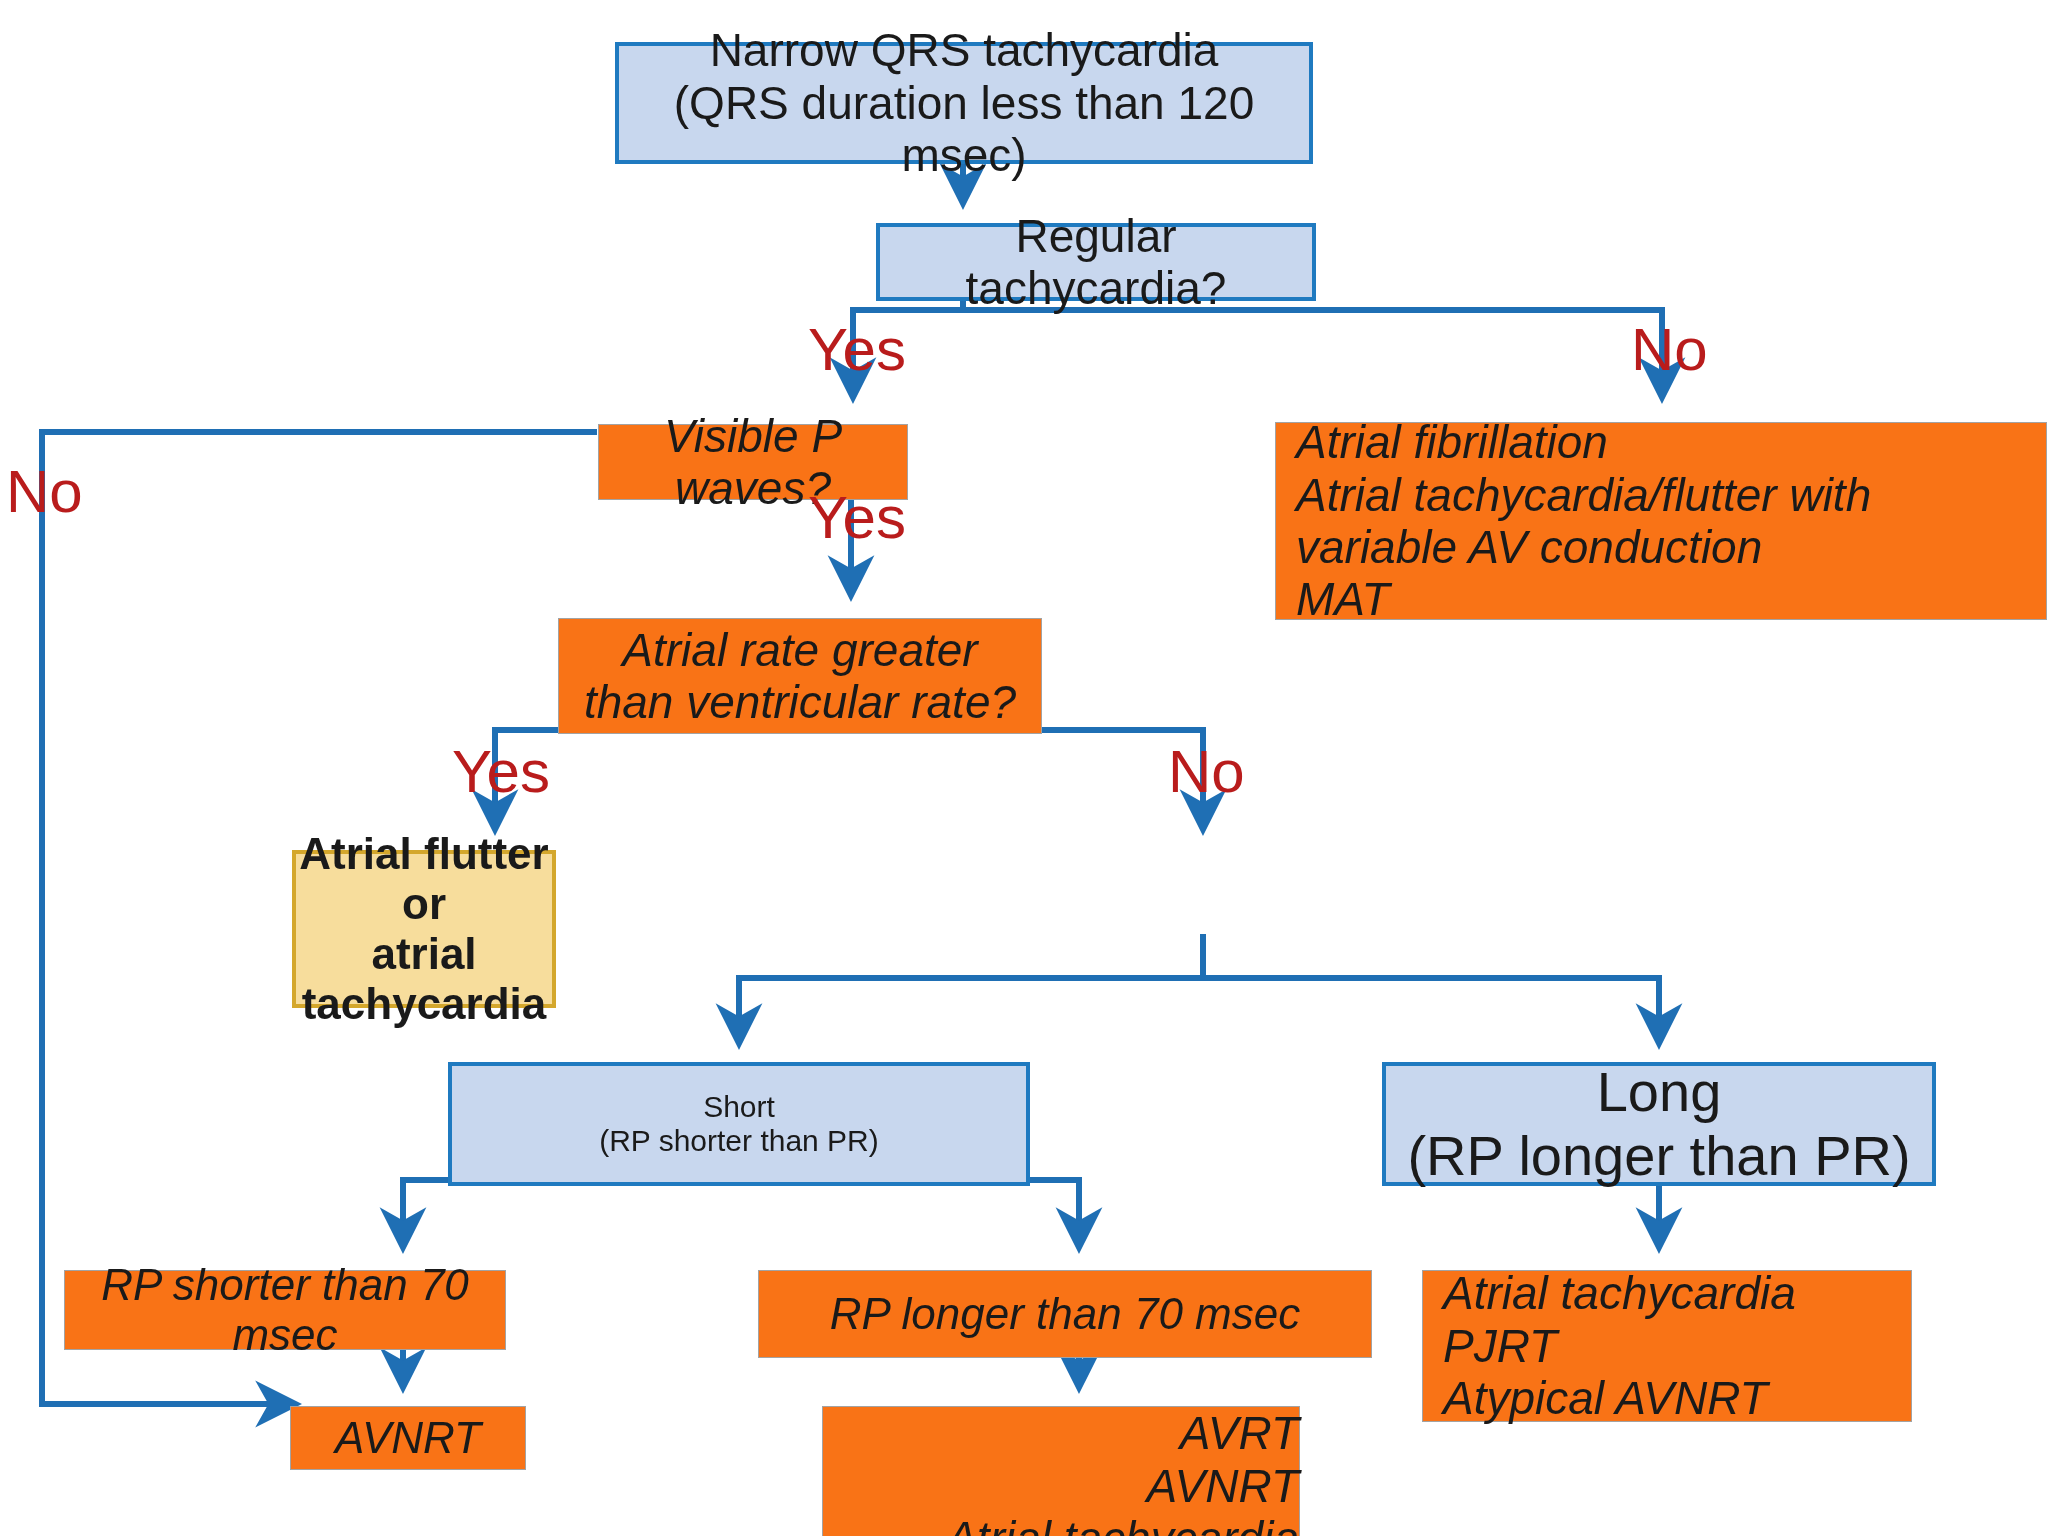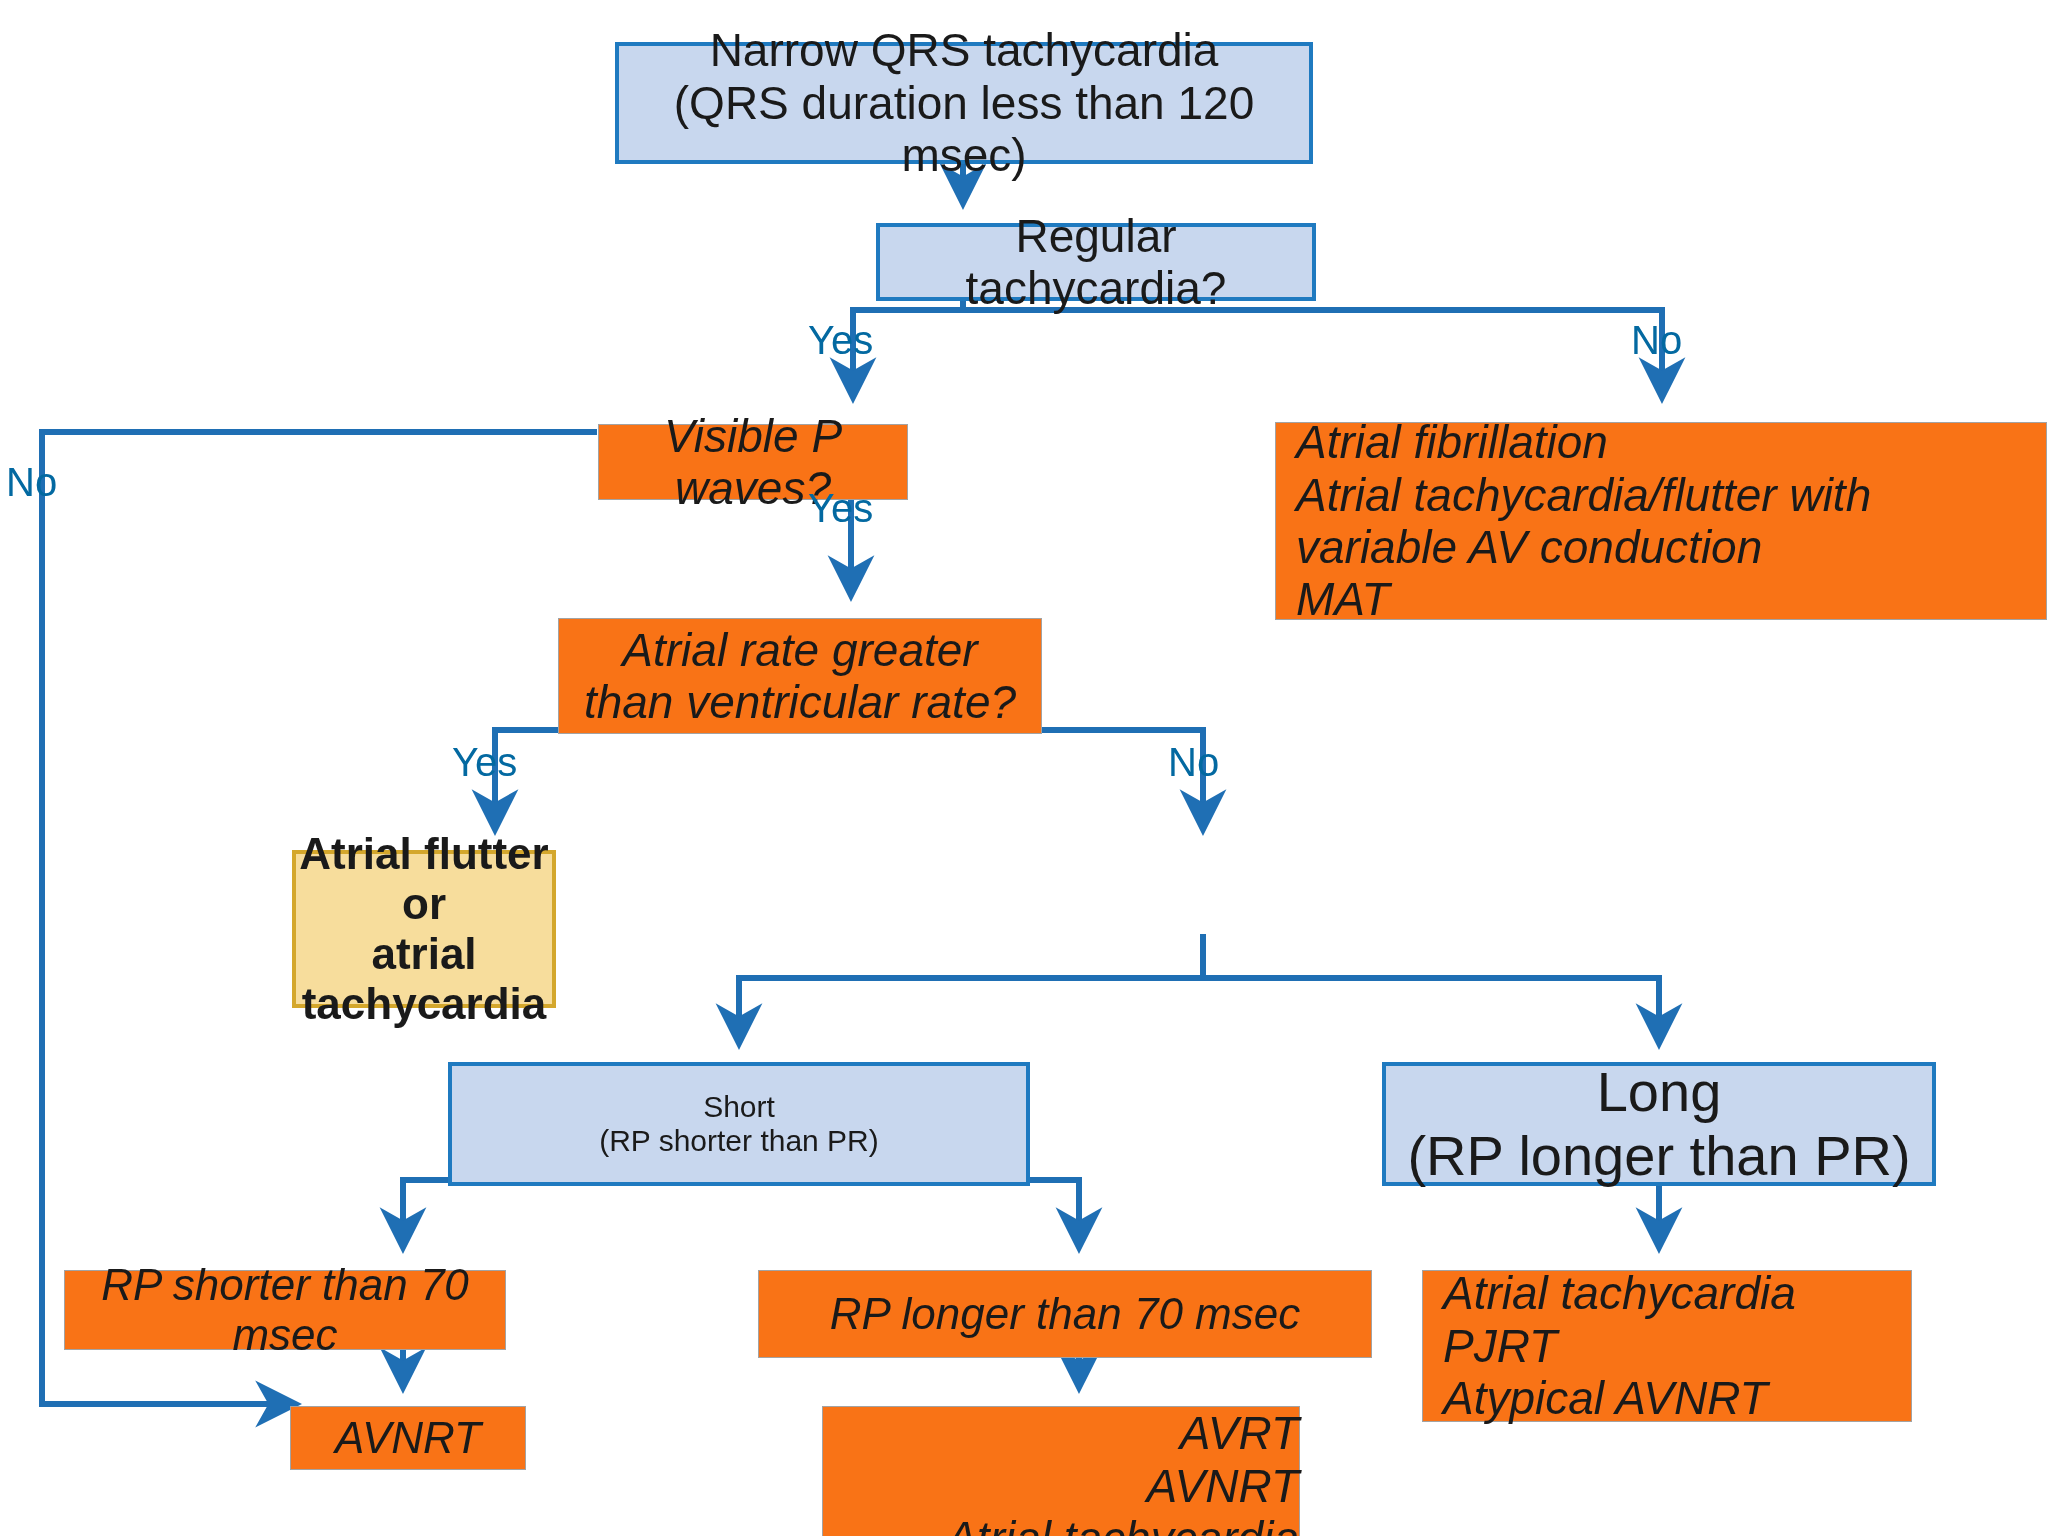--- a/index.html
+++ b/index.html
@@ -6,21 +6,21 @@
   body{width:2048px;height:1536px;position:relative;overflow:hidden;
        font-family:"Liberation Sans","DejaVu Sans",sans-serif;color:#1a1a1a;}
   #canvas{position:absolute;left:0;top:0;width:2048px;height:1536px;}
   svg.links{position:absolute;left:0;top:0;width:2048px;height:1536px;pointer-events:none;}
   .node{position:absolute;box-sizing:border-box;display:flex;align-items:center;
         justify-content:center;text-align:center;line-height:1.14;margin-top:30px;}
   .node .txt{white-space:pre-line;display:block;width:100%;}
   .blue{background:#c8d7ee;border:4px solid #1f7ac0;}
   .green{background:#f97316;border:1px solid #a3a3a3;font-style:italic;}
   .amber{background:#f7dd9c;border:4px solid #d4a72c;}
-  .lbl{position:absolute;font-size:40px;color:#0369a1;line-height:1;white-space:nowrap;}
+  .lbl{position:absolute;font-size:60px;color:#b91c1c;line-height:1;white-space:nowrap;}
   .left-al{justify-content:flex-start;text-align:left;}
   .left-al .txt{padding-left:20px;}
 </style>
 </head>
 <body>
 
 <div id="canvas">
 
   <svg class="links" viewBox="0 0 2048 1536">
     <defs>

